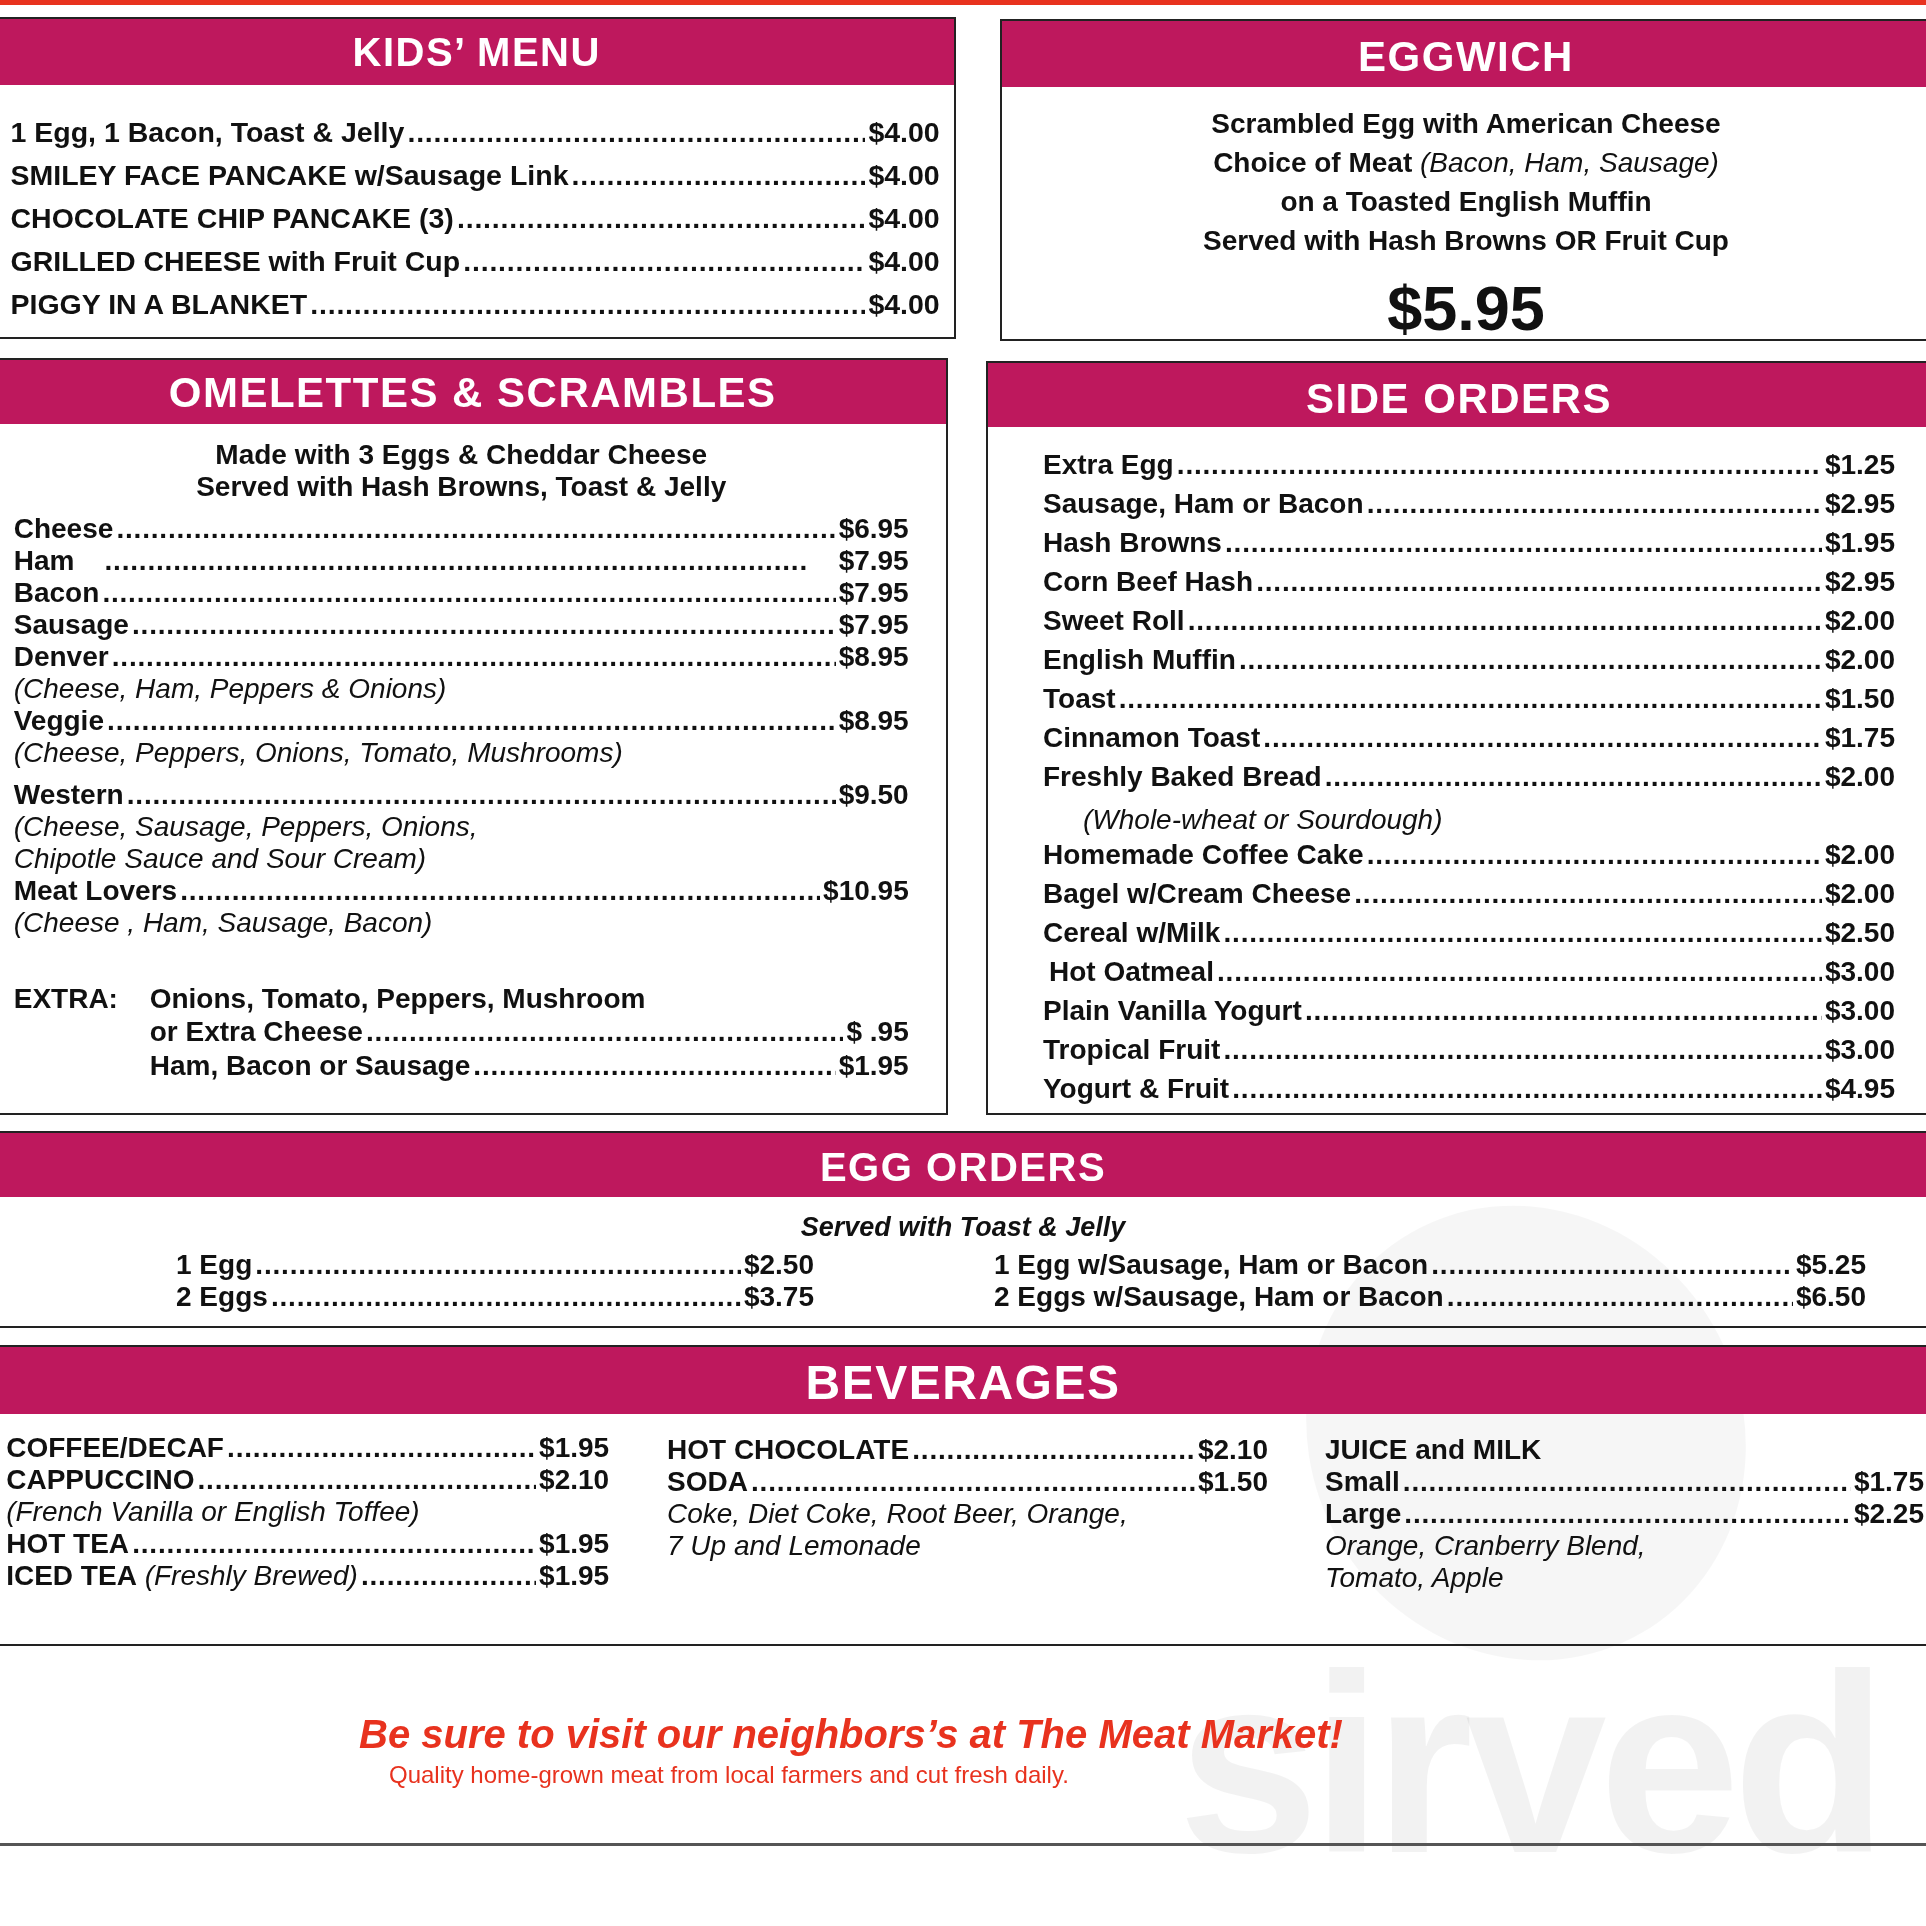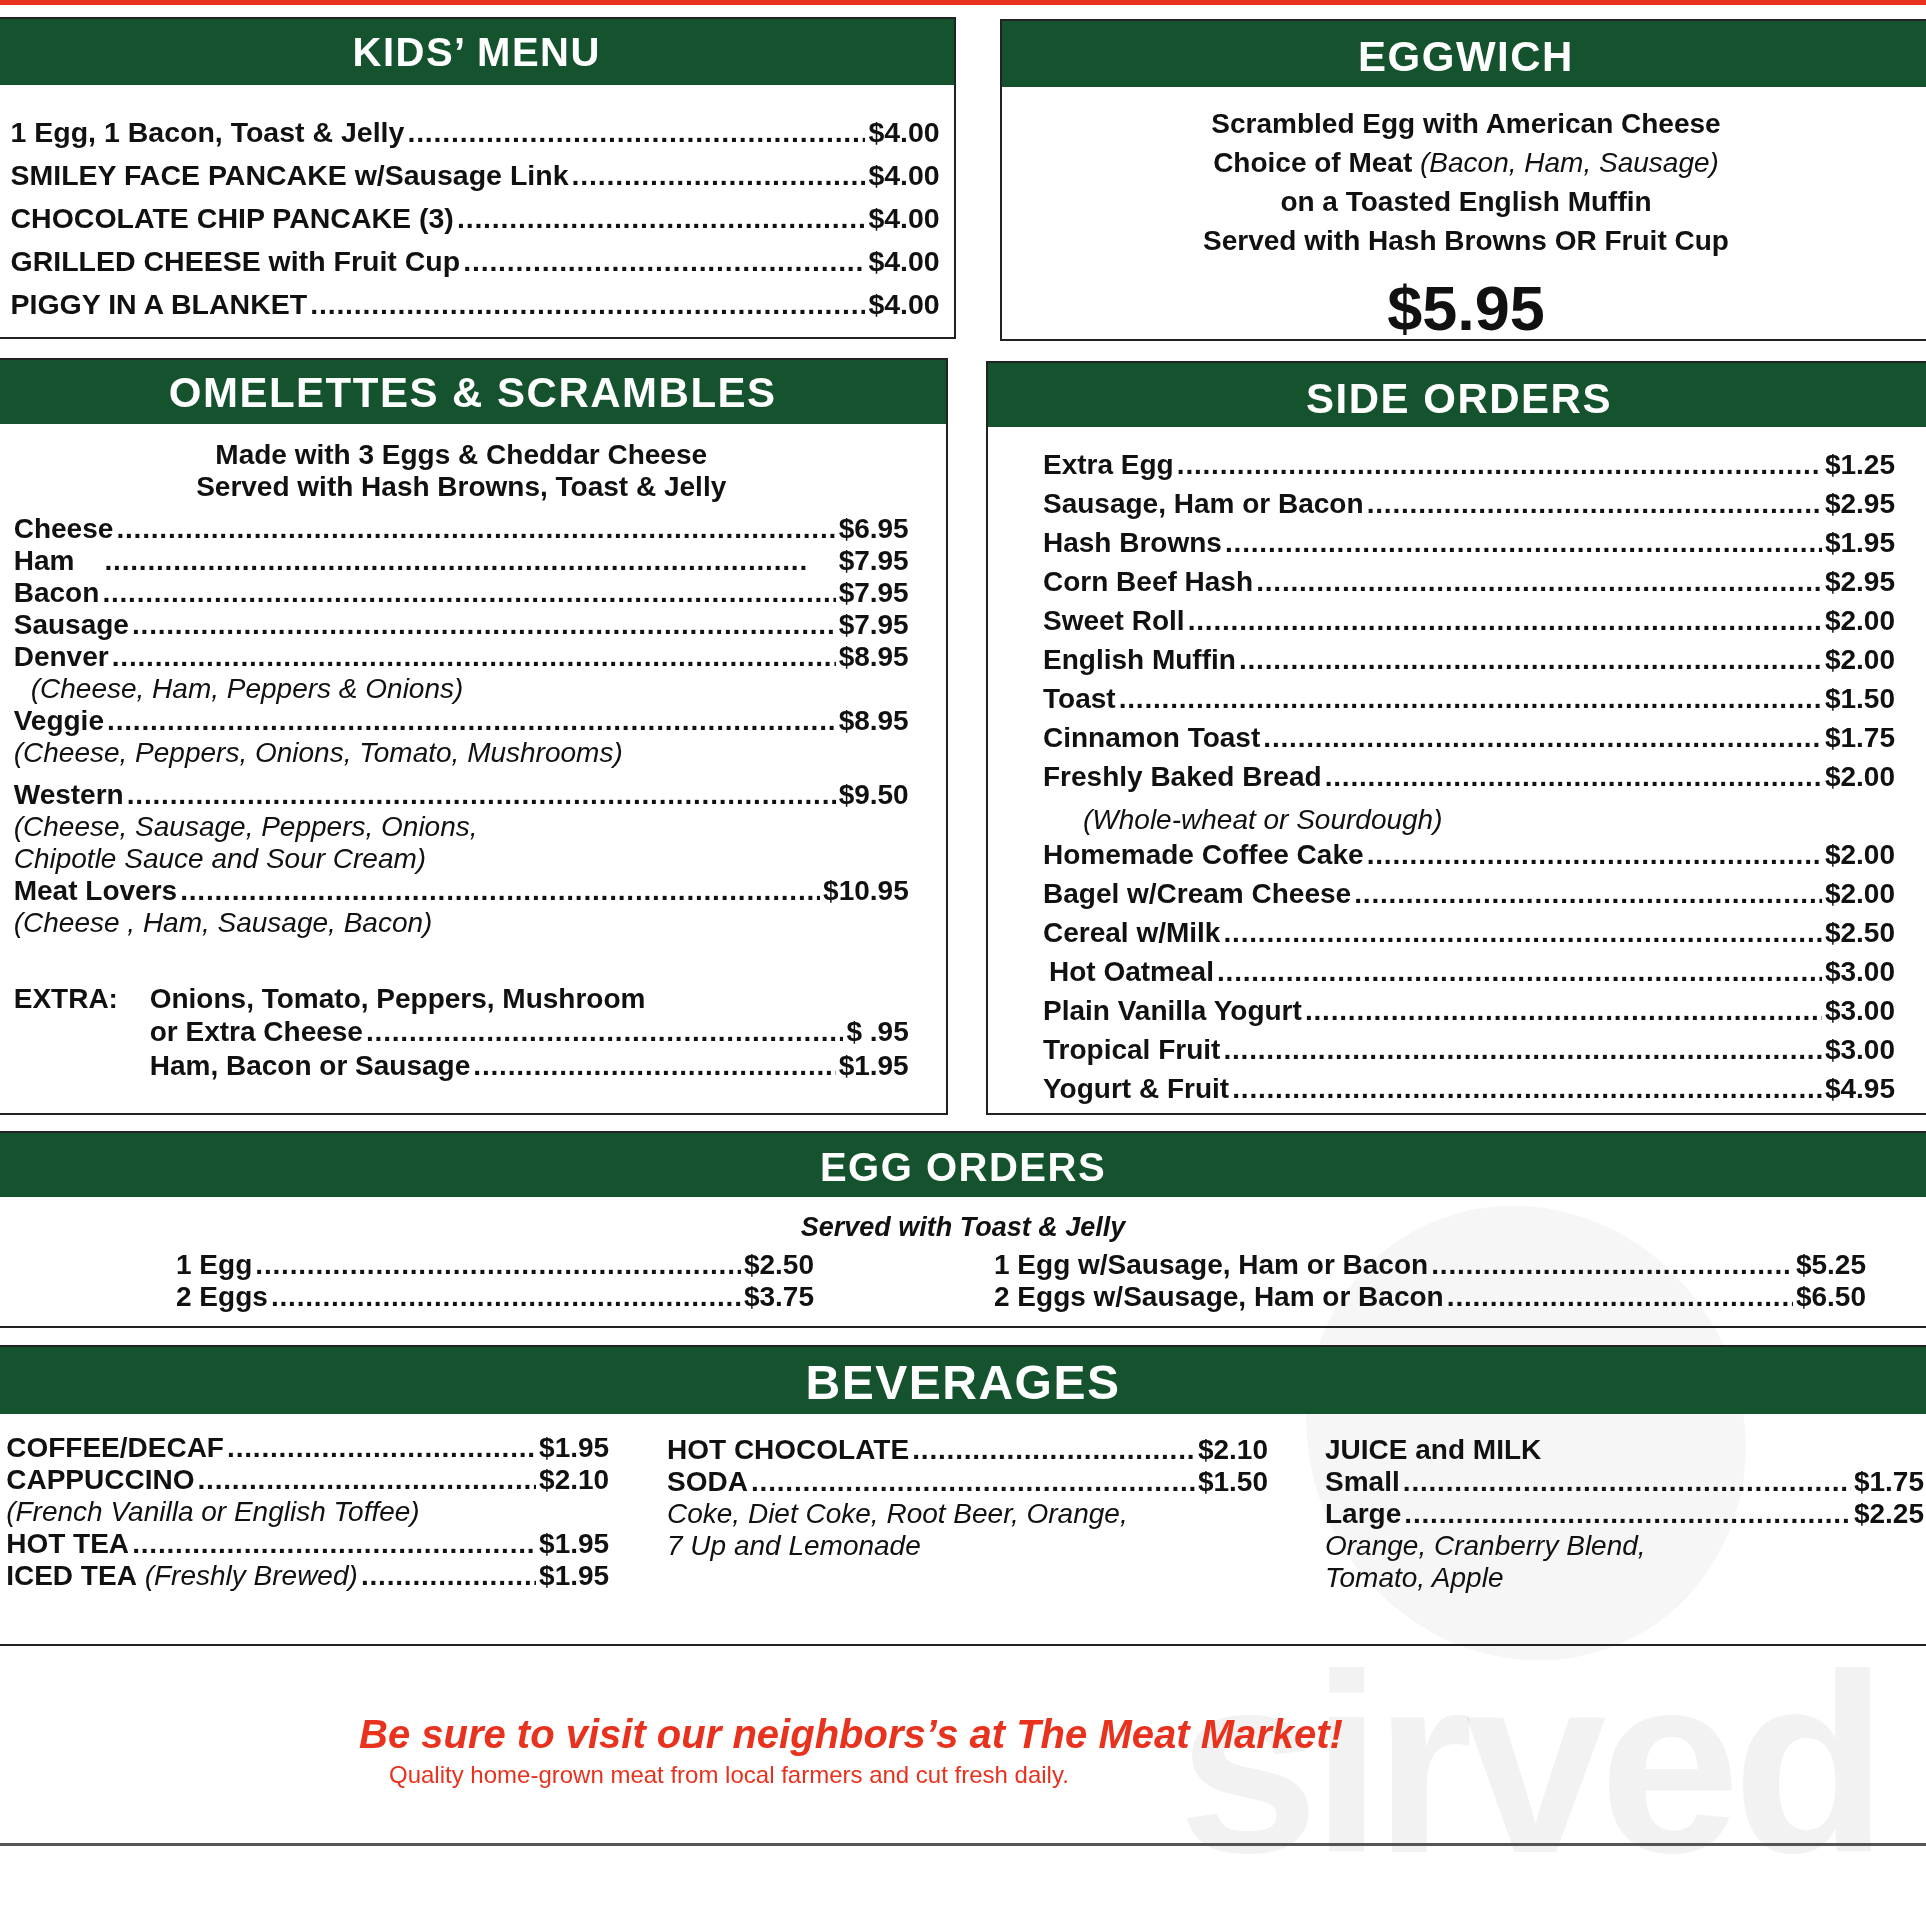--- a/index.html
+++ b/index.html
@@ -1,20 +1,20 @@
 <!DOCTYPE html>
 <html style="font-size:12.3px"><head>
 <meta charset="utf-8">
 <style>
   * { box-sizing: border-box; margin: 0; padding: 0; }
   html, body { width: 1926px; height: 1926px; background: #ffffff; overflow: hidden; }
   body { position: relative; font-family: "Liberation Sans", sans-serif; color: #111; }
   .top-strip { position: absolute; left: 0; top: 0; width: 1926px; height: 4.6px; background: #e8321e; }
   .box { position: absolute; background: #fff; border: 2.3px solid #222; }
-  .band { background: #14532d; color: #fff; font-weight: bold; text-align: center;
+  .band { background: #be185d; color: #fff; font-weight: bold; text-align: center;
           font-family: "Liberation Sans", sans-serif; letter-spacing: 1.5px; }
   .row { display: flex; align-items: baseline; white-space: nowrap; }
   .row .name { font-weight: bold; }
   .row .dots { flex: 1; overflow: hidden; margin: 0 3.1px; font-weight: bold; }
   .row .dots::after { content: "........................................................................................................................................................................................................................"; letter-spacing: 0.8px; }
   .row .price { font-weight: bold; }
   .desc { font-style: italic; font-weight: normal; }
   .center { text-align: center; font-weight: bold; }
   .watermark { position: absolute; right: 46px; top: 1618px; font-size: 254px; font-weight: bold;
                color: rgba(0,0,0,0.05); font-family: "Liberation Sans", sans-serif; letter-spacing: -7.7px; }
@@ -96,21 +96,21 @@
     <div class="row" style="height:32px;">
       <span class="name">Sausage</span>
         <span class="dots"></span>
         <span class="price">$7.95</span>
     </div>
     <div class="row" style="height:32px;">
       <span class="name">Denver</span>
         <span class="dots"></span>
         <span class="price">$8.95</span>
     </div>
-    <div class="desc" style="height:32px; line-height:32px;margin-left:17px;">(Cheese, Ham, Peppers &amp; Onions)</div>
+    <div class="desc" style="height:32px; line-height:32px;">(Cheese, Ham, Peppers &amp; Onions)</div>
     <div class="row" style="height:32px;">
       <span class="name">Veggie</span>
         <span class="dots"></span>
         <span class="price">$8.95</span>
     </div>
     <div class="desc" style="height:32px; line-height:32px; margin-bottom:10.8px;">(Cheese, Peppers, Onions, Tomato, Mushrooms)</div>
     <div class="row" style="height:32px;">
       <span class="name">Western</span>
         <span class="dots"></span>
         <span class="price">$9.50</span>

